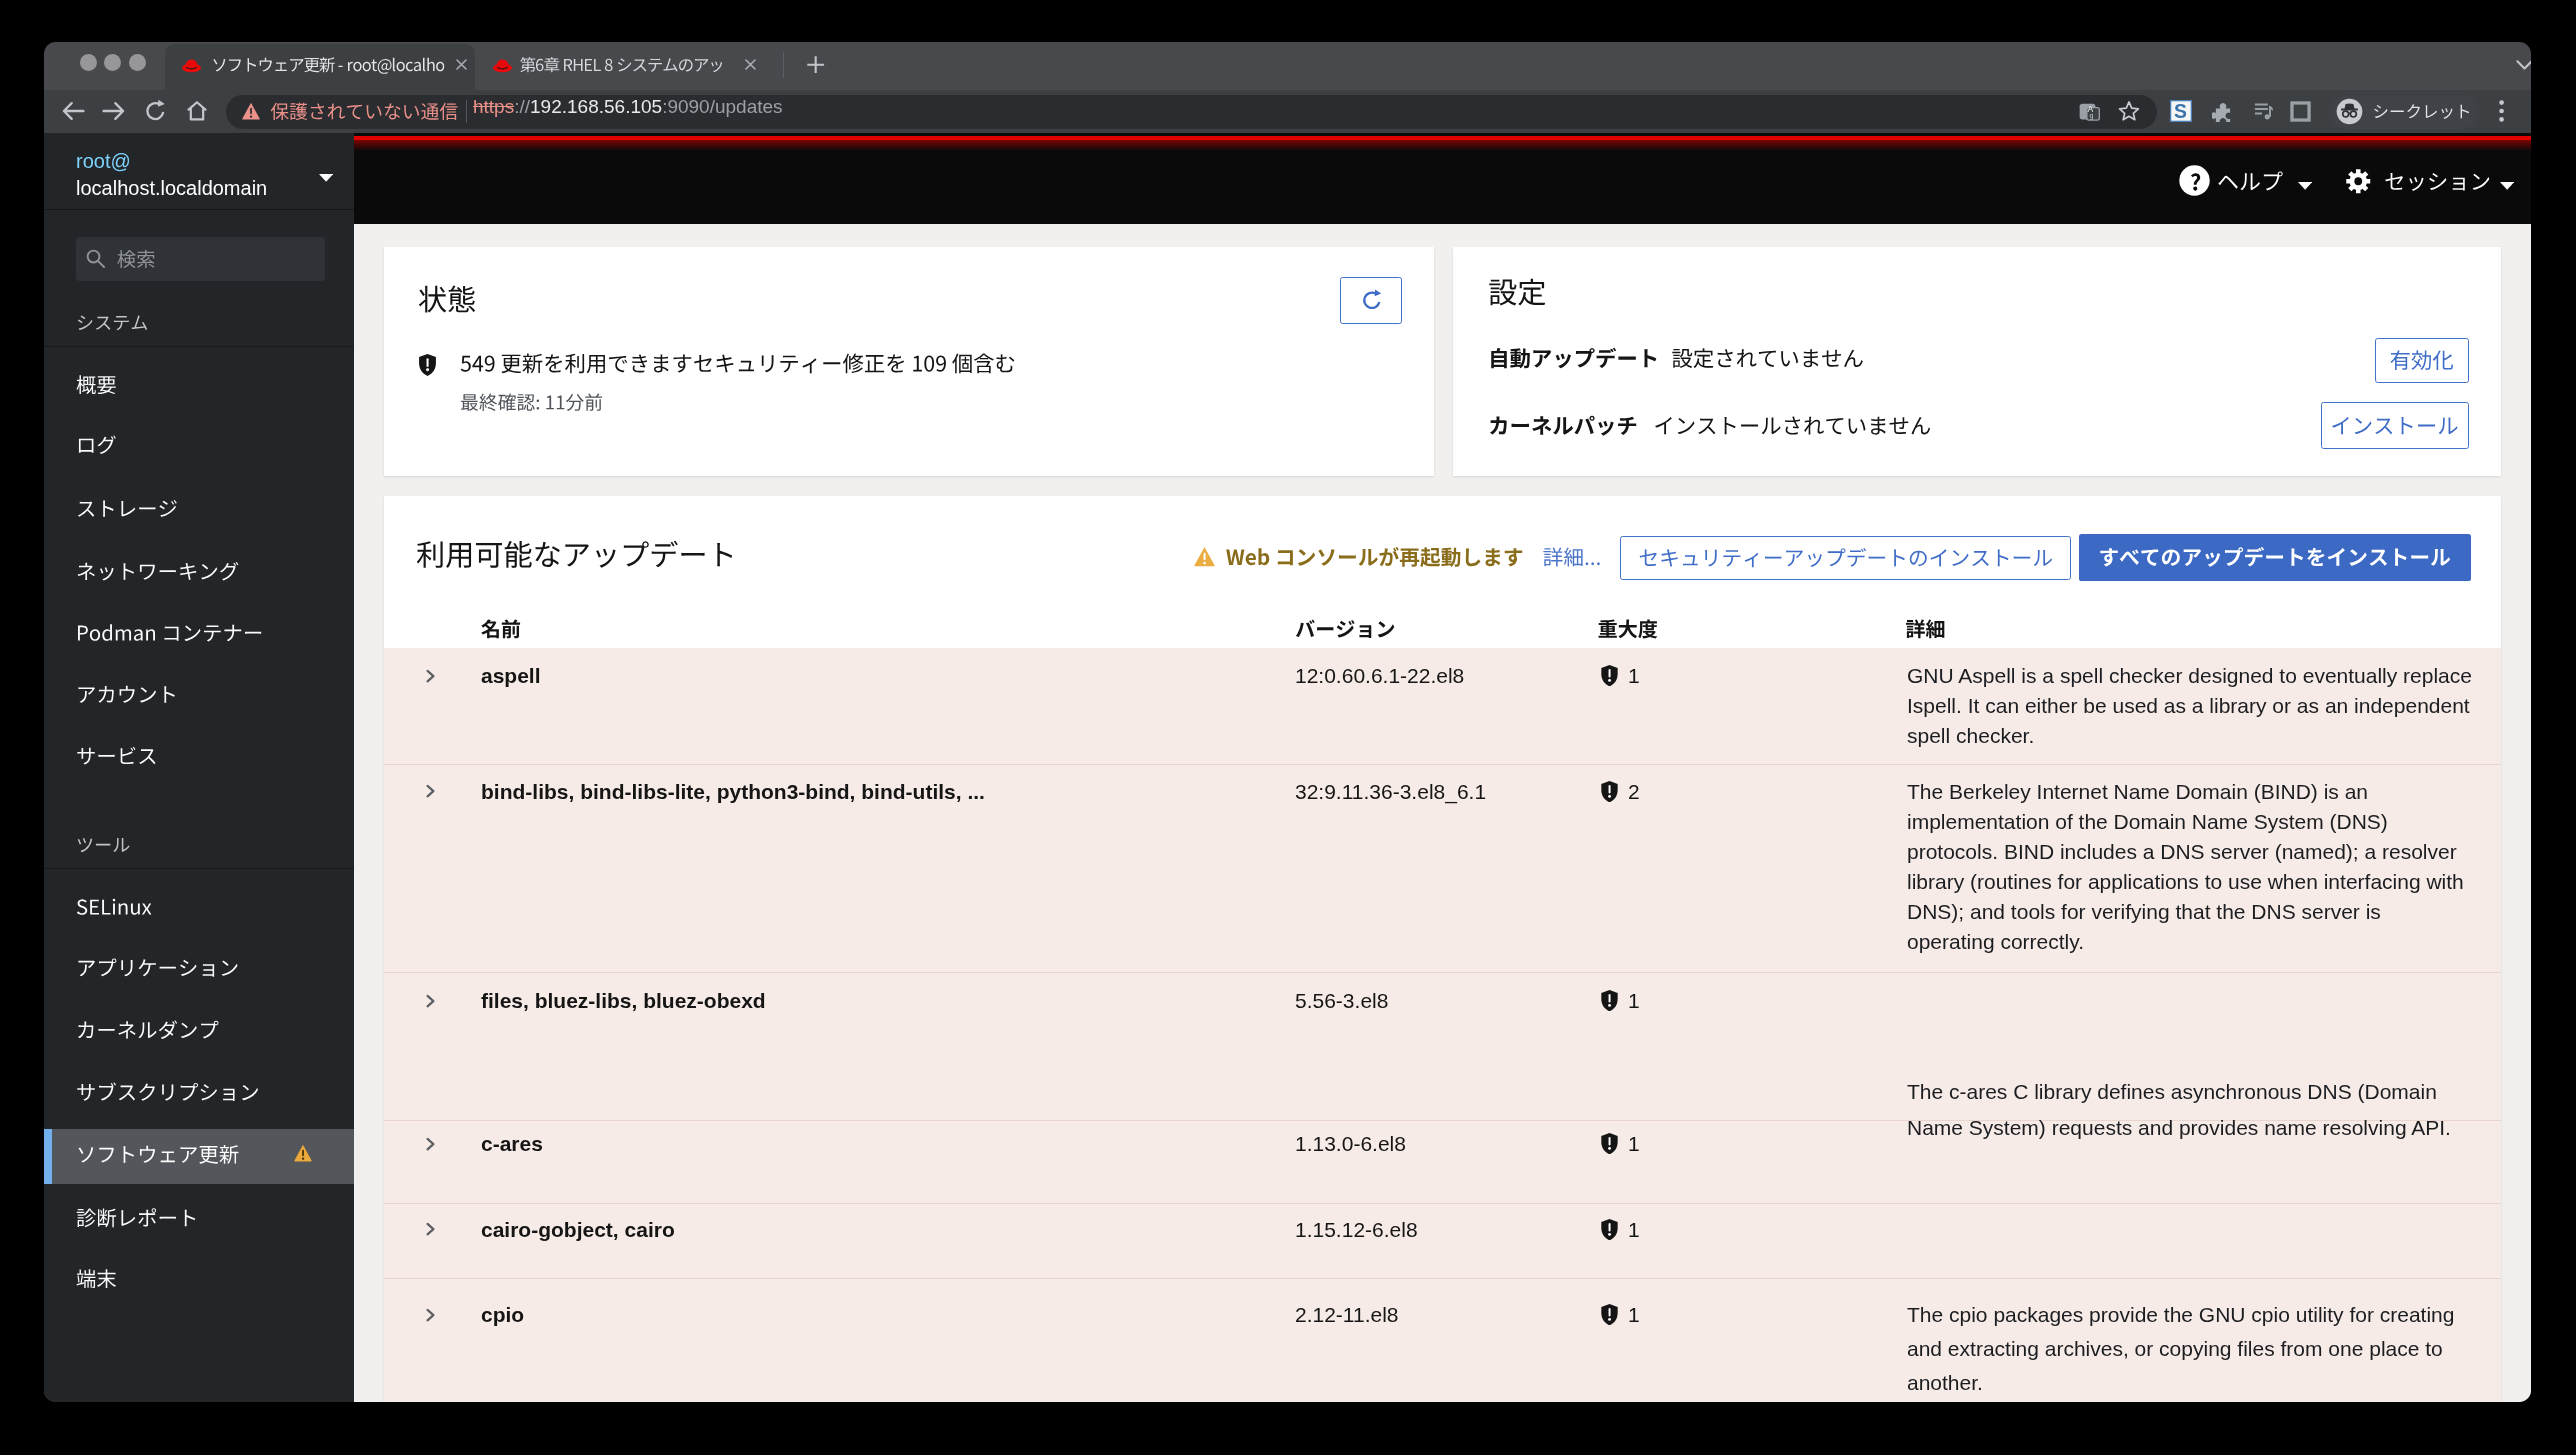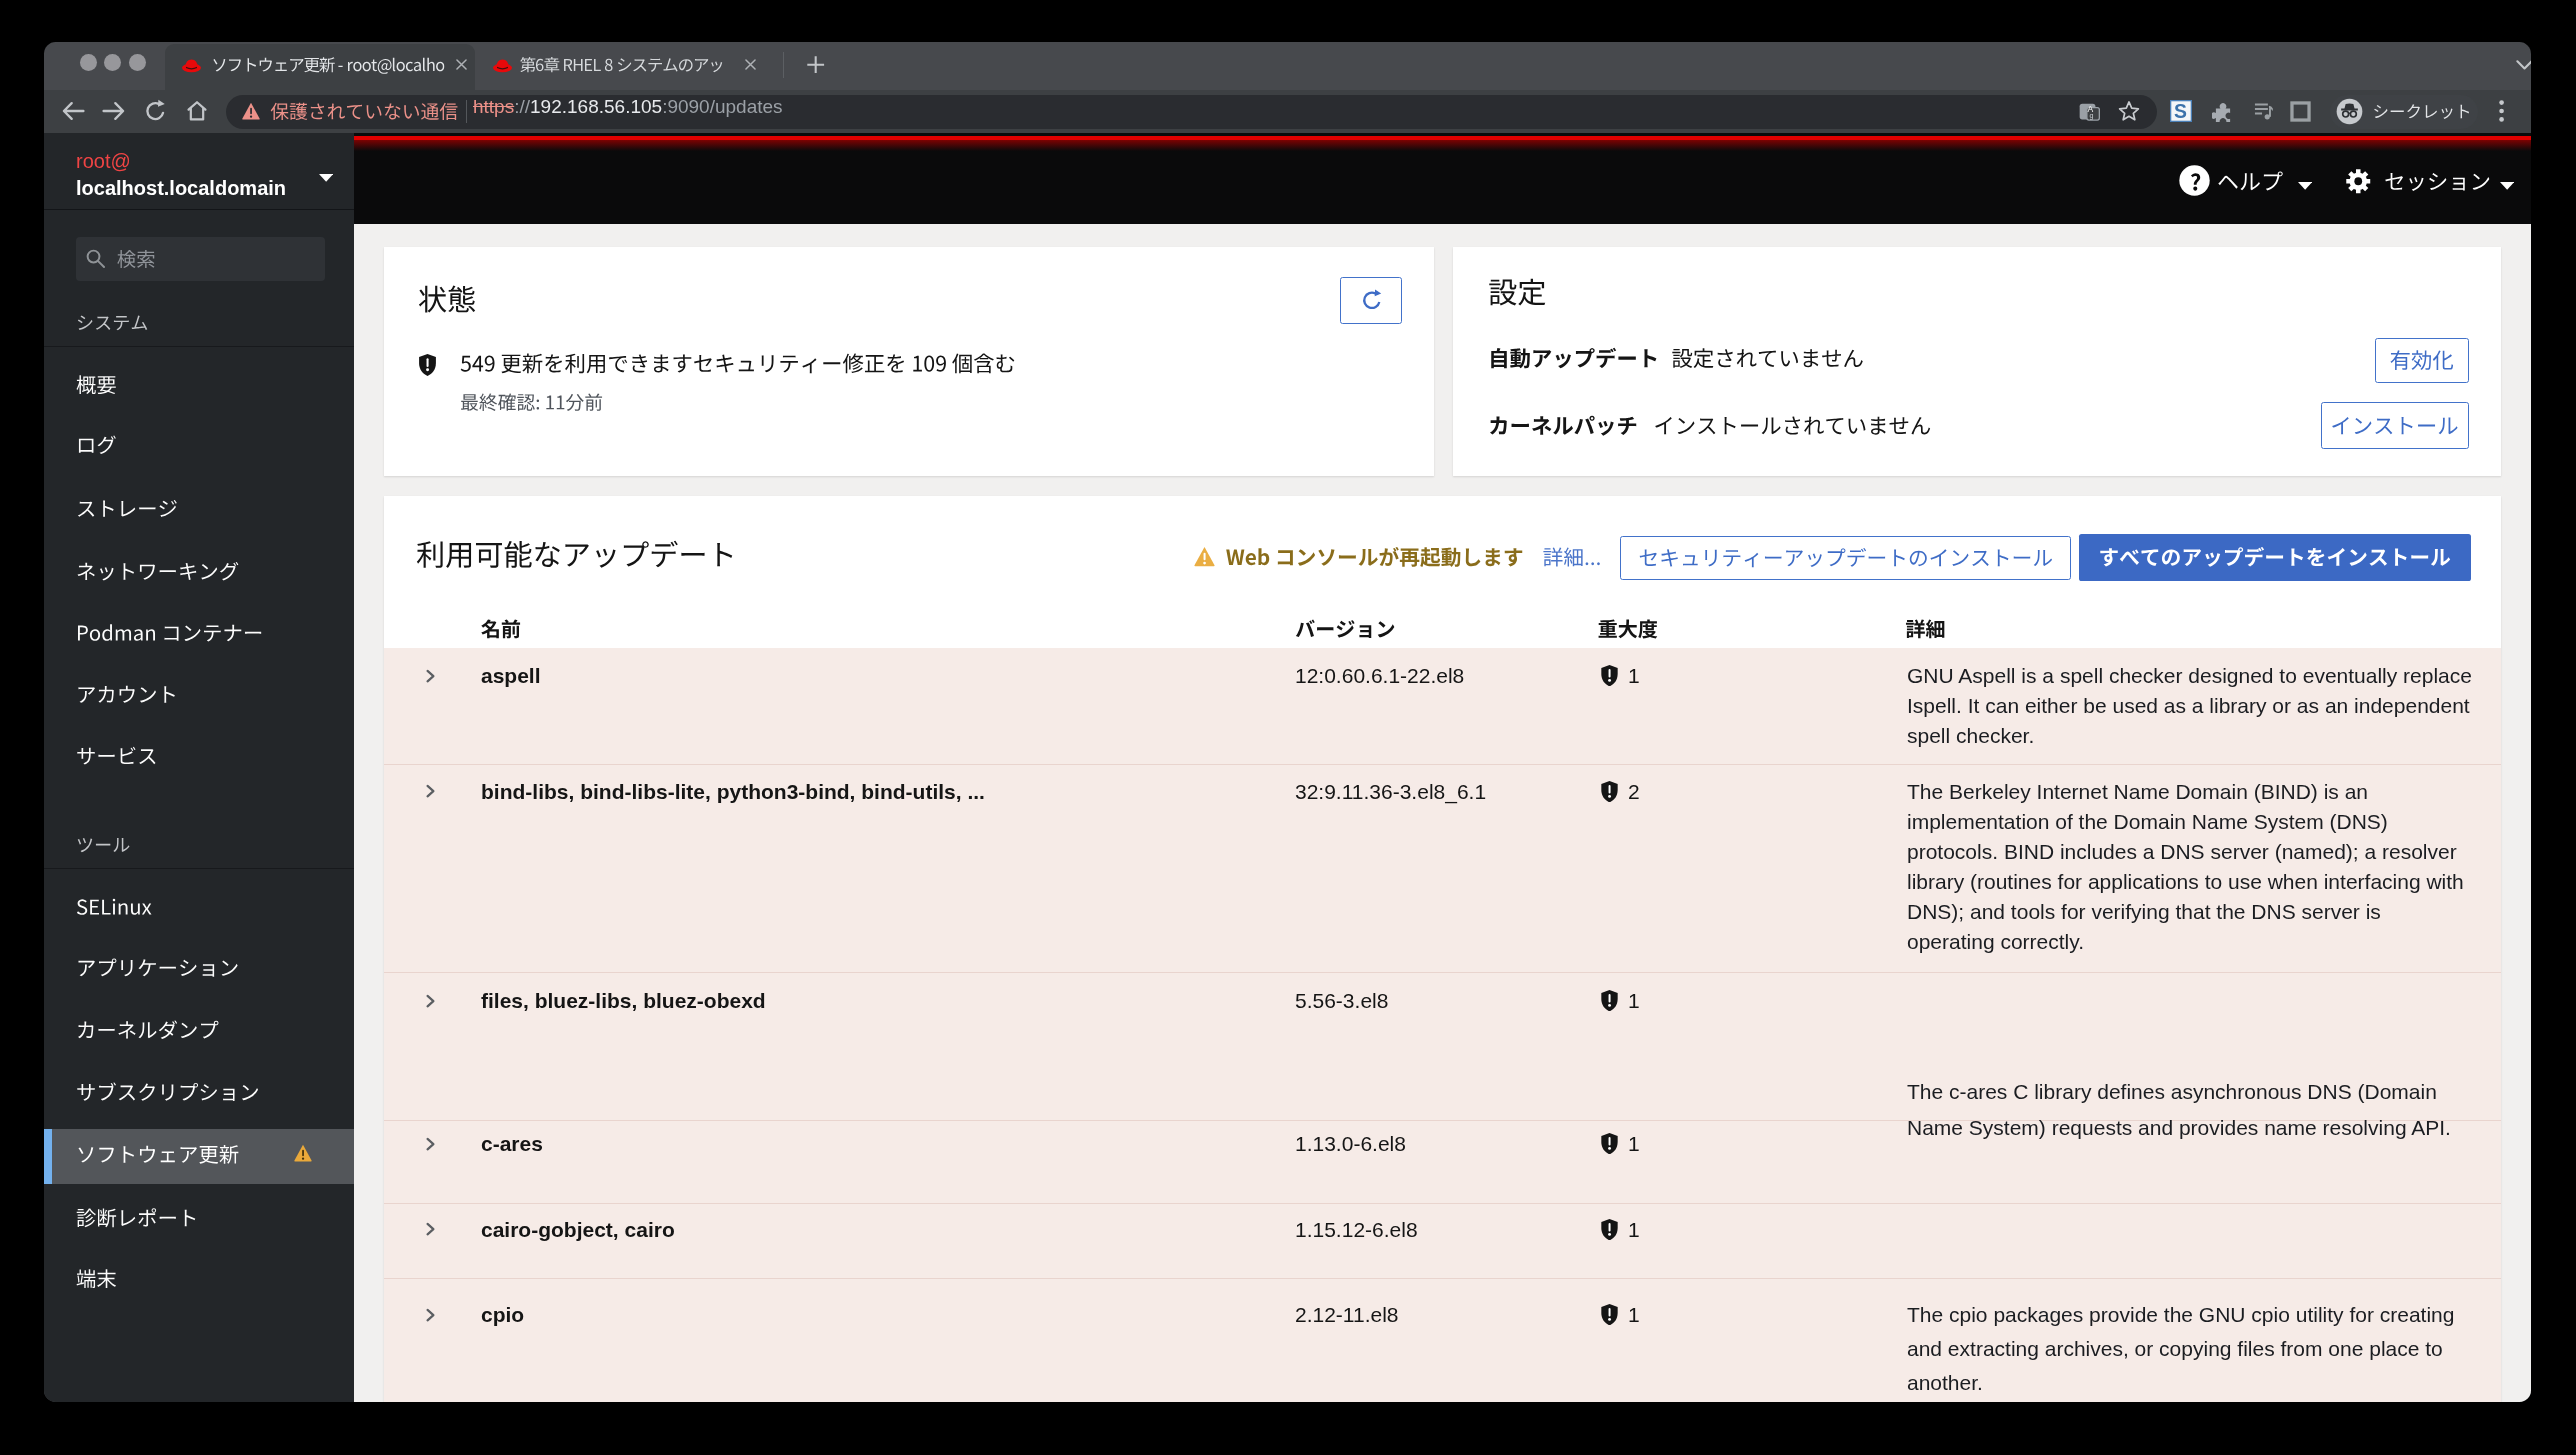--- a/index.html
+++ b/index.html
@@ -161,22 +161,22 @@
           </g>
           <circle cx="22" cy="22" r="6" fill="#0a0a0b"></circle>
         </svg>
         <svg class="abs" style="left:2146px;top:49px" width="14.3" height="7.8" viewBox="0 0 22 12">
           <path d="M0 0 H22 L11 12 Z" fill="#fff"></path>
         </svg>
   </div>
 
   <div id="side">
     <div id="sidehead"></div>
-        <div class="abs" style="left:32px;top:17px;font-size:20px;color:#ef4444">root@</div>
-        <div class="abs" style="left:32px;top:44px;font-size:20px;font-weight:bold;color:#fff">localhost.localdomain</div>
+        <div class="abs" style="left:32px;top:17px;font-size:20px;color:#7dd3fc">root@</div>
+        <div class="abs" style="left:32px;top:44px;font-size:20px;font-weight:normal;color:#fff">localhost.localdomain</div>
     <div id="search"></div>
     <div class="sidediv" style="top:213px"></div>
     <div class="sidediv" style="top:735px"></div>
     <div id="selrow">
           <i></i>
         </div>
     <svg class="abs" style="left:275px;top:41px" width="14.3" height="7.8" viewBox="0 0 22 12">
           <path d="M0 0 H22 L11 12 Z" fill="#fff"></path>
         </svg>
         <svg class="abs" style="left:41px;top:115px" width="21" height="21" viewBox="0 0 32 32">

